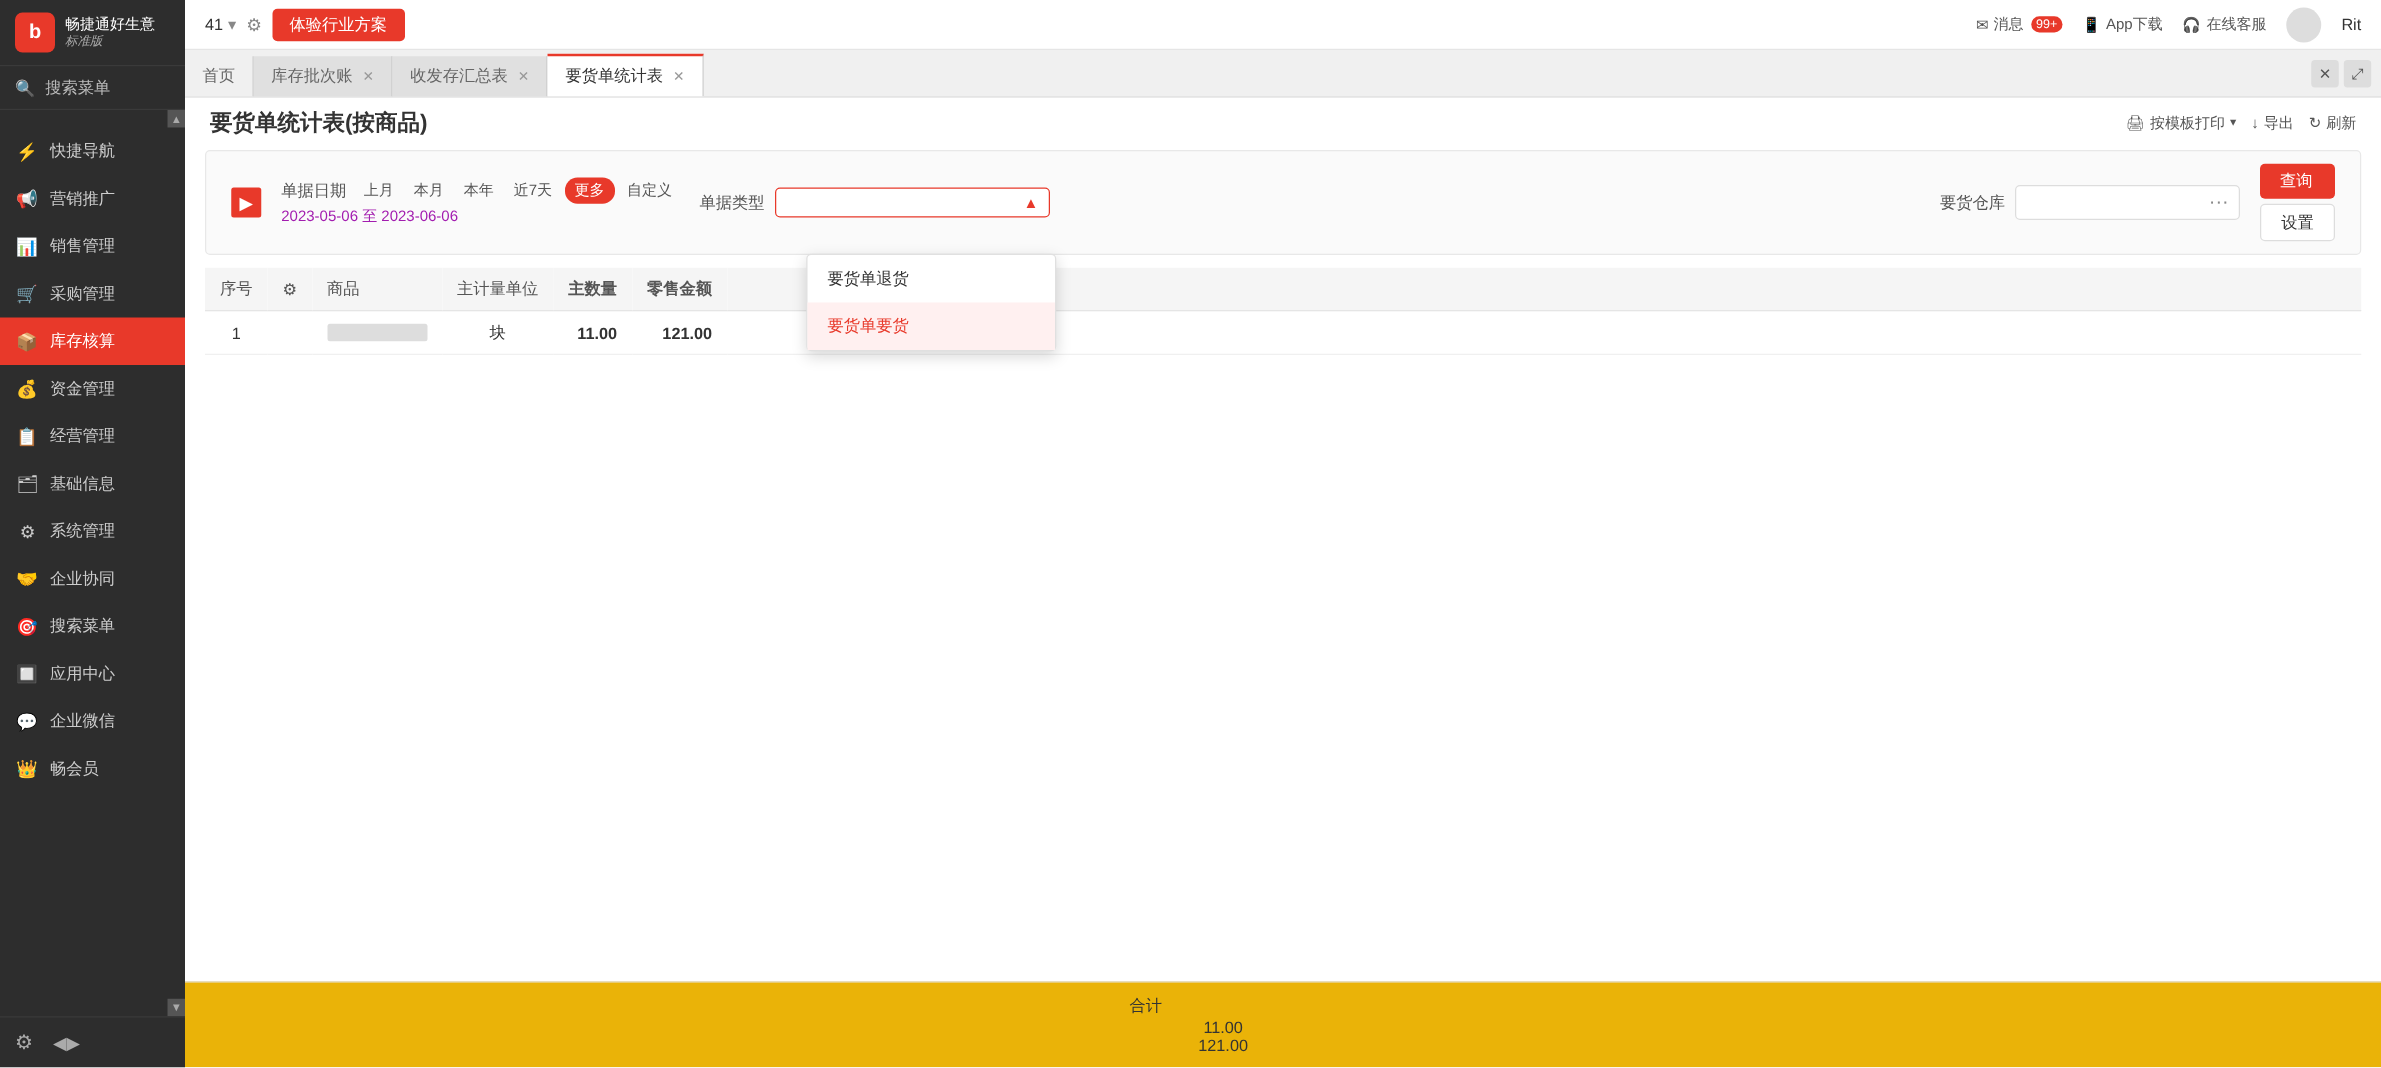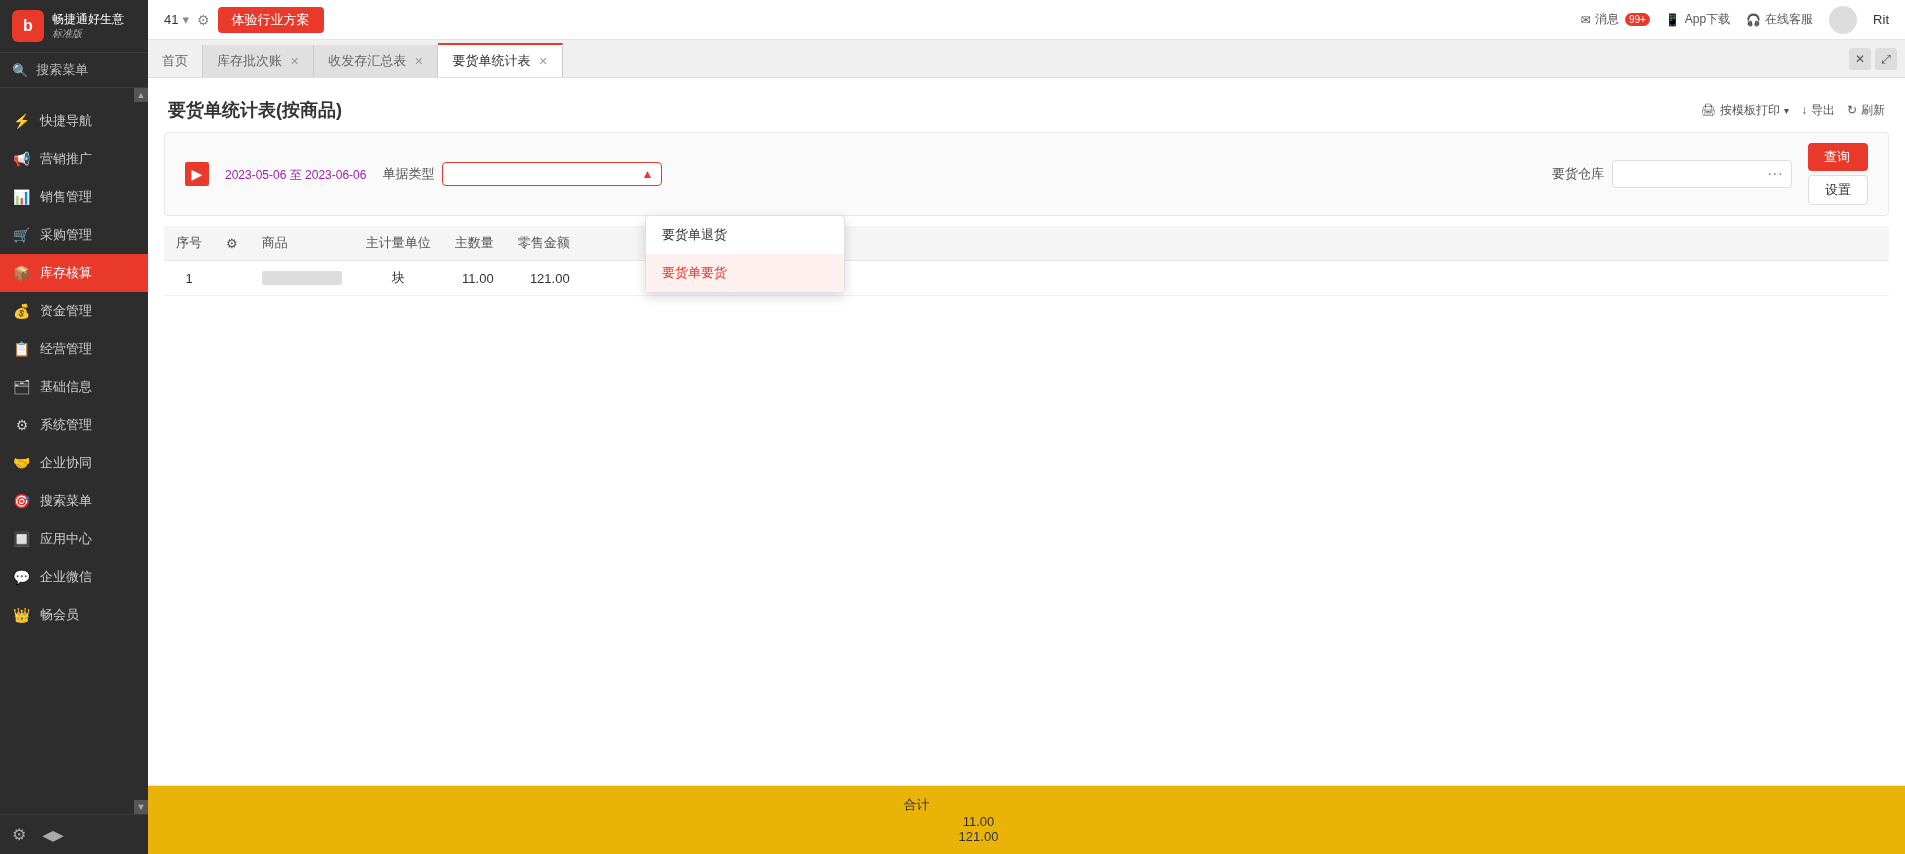--- a/index.html
+++ b/index.html
@@ -218,21 +218,21 @@
     .page-content {
       flex: 1;
       background: #fff;
       overflow: hidden;
       display: flex;
       flex-direction: column;
     }
 
     
     .page-header {
-      padding: 20px 20px 0 20px;
+      padding: 8px 20px 0 20px;
       display: flex;
       align-items: center;
       justify-content: space-between;
     }
     .page-title {
       font-size: 18px;
       font-weight: bold;
       color: #333;
     }
     .page-actions {
@@ -398,21 +398,21 @@
     }
     .data-table th {
       padding: 8px 12px;
       text-align: left;
       color: #555;
       border-bottom: 1px solid #e5e5e5;
       font-weight: normal;
       white-space: nowrap;
     }
     .data-table th.center, .data-table td.center { text-align: center; }
-    .data-table th.right, .data-table td.right { text-align: right; }
+    .data-table th.right, .data-table td.right { text-align: right; font-weight: bold; }
     .data-table td {
       padding: 8px 12px;
       border-bottom: 1px solid #f0f0f0;
       color: #333;
     }
     .blurred-text {
       background: #ddd;
       color: transparent;
       border-radius: 2px;
       user-select: none;
@@ -597,20 +597,31 @@
           <span>↻</span>
           <span>刷新</span>
         </div>
       </div>
     </div>
 
     <div class="filter-bar" style="position:relative;">
       <div class="filter-expand-btn">▶</div>
 
       <div class="filter-date-group">
+        <div class="filter-group">
+          <span class="filter-label">单据日期</span>
+          <div class="date-quick-btns">
+            <span class="date-quick-btn">上月</span>
+            <span class="date-quick-btn">本月</span>
+            <span class="date-quick-btn">本年</span>
+            <span class="date-quick-btn">近7天</span>
+            <span class="date-quick-btn more">更多</span>
+            <span class="date-quick-btn custom">自定义</span>
+          </div>
+        </div>
         <div class="date-range-text">2023-05-06 至 2023-06-06</div>
       </div>
 
       <div class="filter-type-group">
         <span class="filter-label">单据类型</span>
         <div class="filter-select" style="min-width:220px;">
           <span style="color:#999;"></span>
           <span class="filter-select-arrow">▲</span>
         </div>
       </div>

